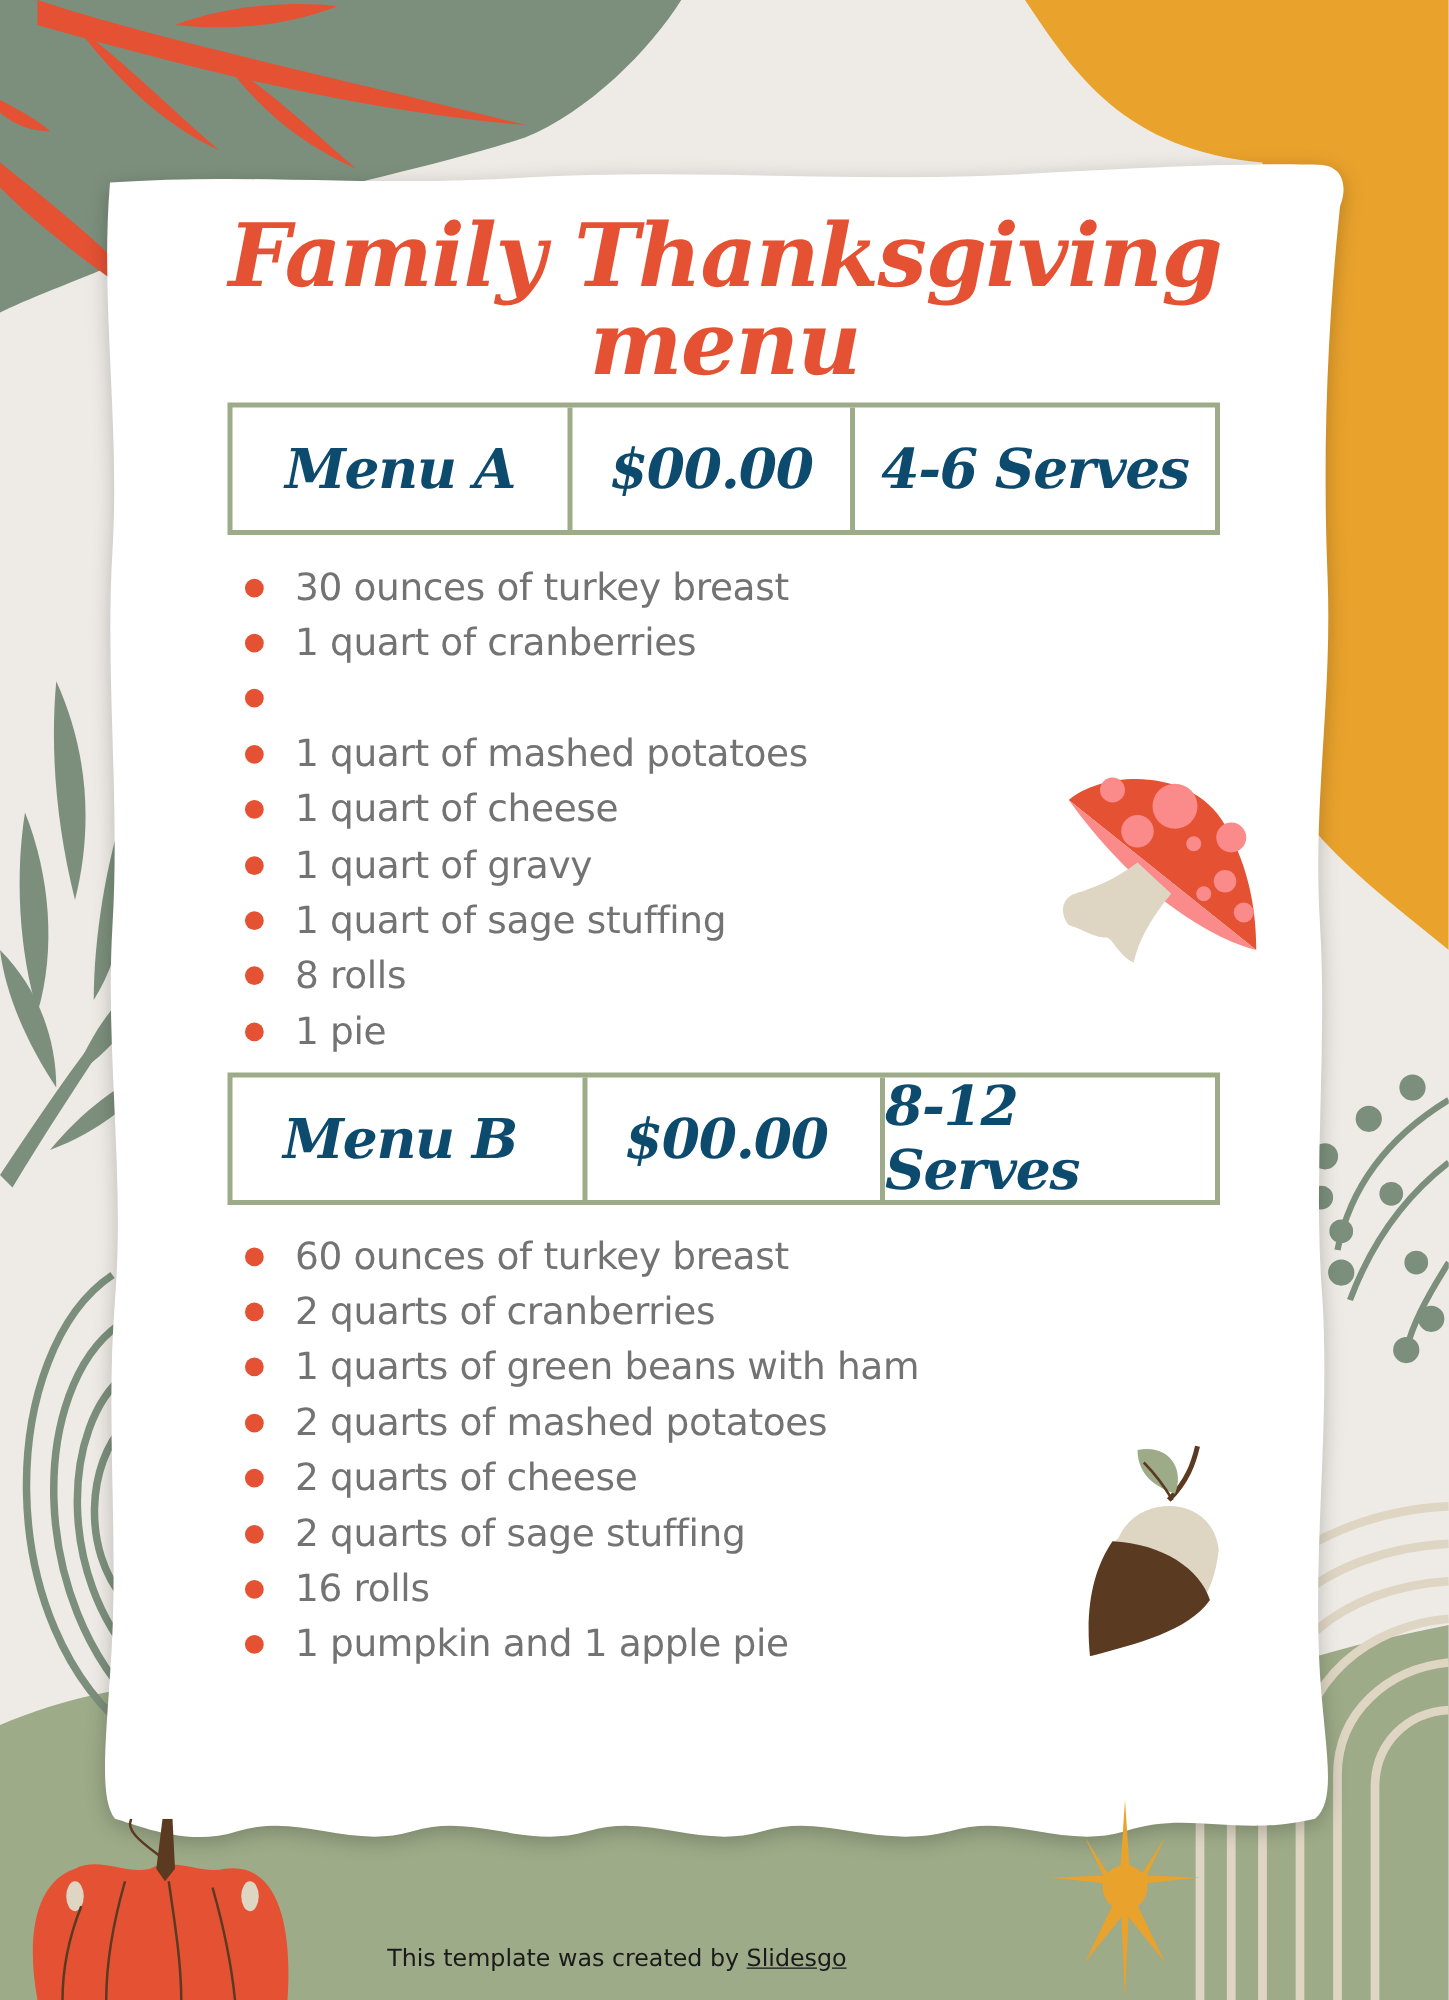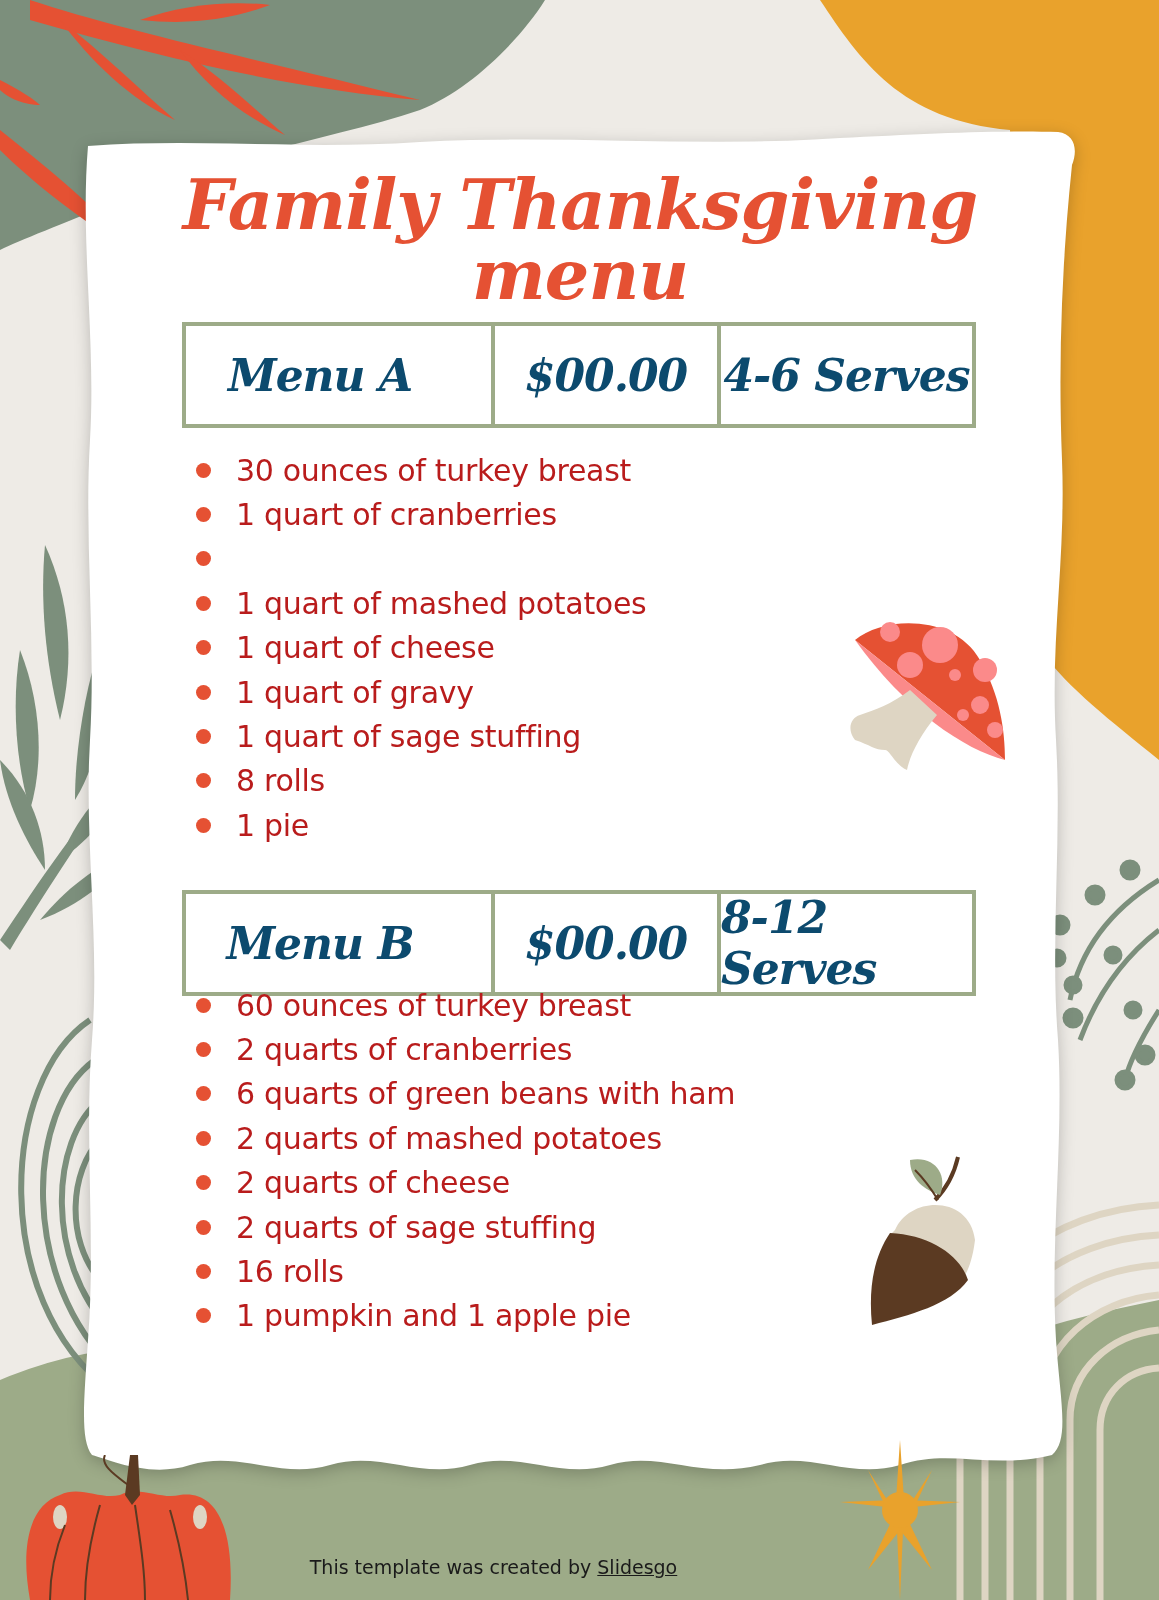--- a/index.html
+++ b/index.html
@@ -21,25 +21,25 @@
   .menu-header {
     position: absolute; left: 182px; width: 794px; height: 106px;
     display: flex; border: 4px solid #9dab88; box-sizing: border-box; background: #fff;
   }
   .menu-header .cell {
     display: flex; align-items: center; justify-content: center;
     font-family: "DejaVu Serif", serif; font-weight: bold; font-style: italic;
     font-size: 44px; color: #0c4a6e; letter-spacing: -1px;
   }
   .menu-header .cell + .cell { border-left: 4px solid #9dab88; }
-  .c1 { width: 268px; } .c2 { width: 222px; margin-left: 37px; } .c3 { flex: 1; }
+  .c1 { width: 268px; } .c2 { width: 222px; } .c3 { flex: 1; }
   .item-list { position: absolute; left: 196px; margin: 0; padding: 0; list-style: none; }
   .item-list li {
     display: flex; align-items: center; height: 44.4px;
-    font-family: "DejaVu Sans", sans-serif; font-size: 30px; color: #b91c1c; letter-spacing: -0.3px;
+    font-family: "DejaVu Sans", sans-serif; font-size: 30px; color: #737373; letter-spacing: -0.3px;
   }
   .bullet { width: 15px; height: 15px; border-radius: 50%; background: #e55133; margin-right: 25px; flex: none; }
   .footer {
     position: absolute; left: 0; width: 987px; top: 1556px; text-align: center;
     font-family: "DejaVu Sans", sans-serif; font-size: 19px; color: #1a1a1a;
   }
   .footer a { color: #1a1a1a; text-decoration: underline; }
   .deco { position: absolute; }
 </style>
 </head>
@@ -153,38 +153,38 @@
   <li>
       <span class="bullet"></span>
       <span>8 rolls</span>
     </li>
   <li>
       <span class="bullet"></span>
       <span>1 pie</span>
     </li>
 </ul>
 
-<div class="menu-header" style="top:890px;">
+<div class="menu-header" style="top:858px;gap:12px;">
   <div class="cell c1">Menu B</div>
   <div class="cell c2">$00.00</div>
   <div class="cell c3">8-12 Serves</div>
 </div>
 
 <ul class="item-list" style="top:983px;">
   <li>
       <span class="bullet"></span>
       <span>60 ounces of turkey breast</span>
     </li>
   <li>
       <span class="bullet"></span>
       <span>2 quarts of cranberries</span>
     </li>
   <li>
       <span class="bullet"></span>
-      <span>6 quarts of green beans with ham</span>
+      <span>1 quarts of green beans with ham</span>
     </li>
   <li>
       <span class="bullet"></span>
       <span>2 quarts of mashed potatoes</span>
     </li>
   <li>
       <span class="bullet"></span>
       <span>2 quarts of cheese</span>
     </li>
   <li>

